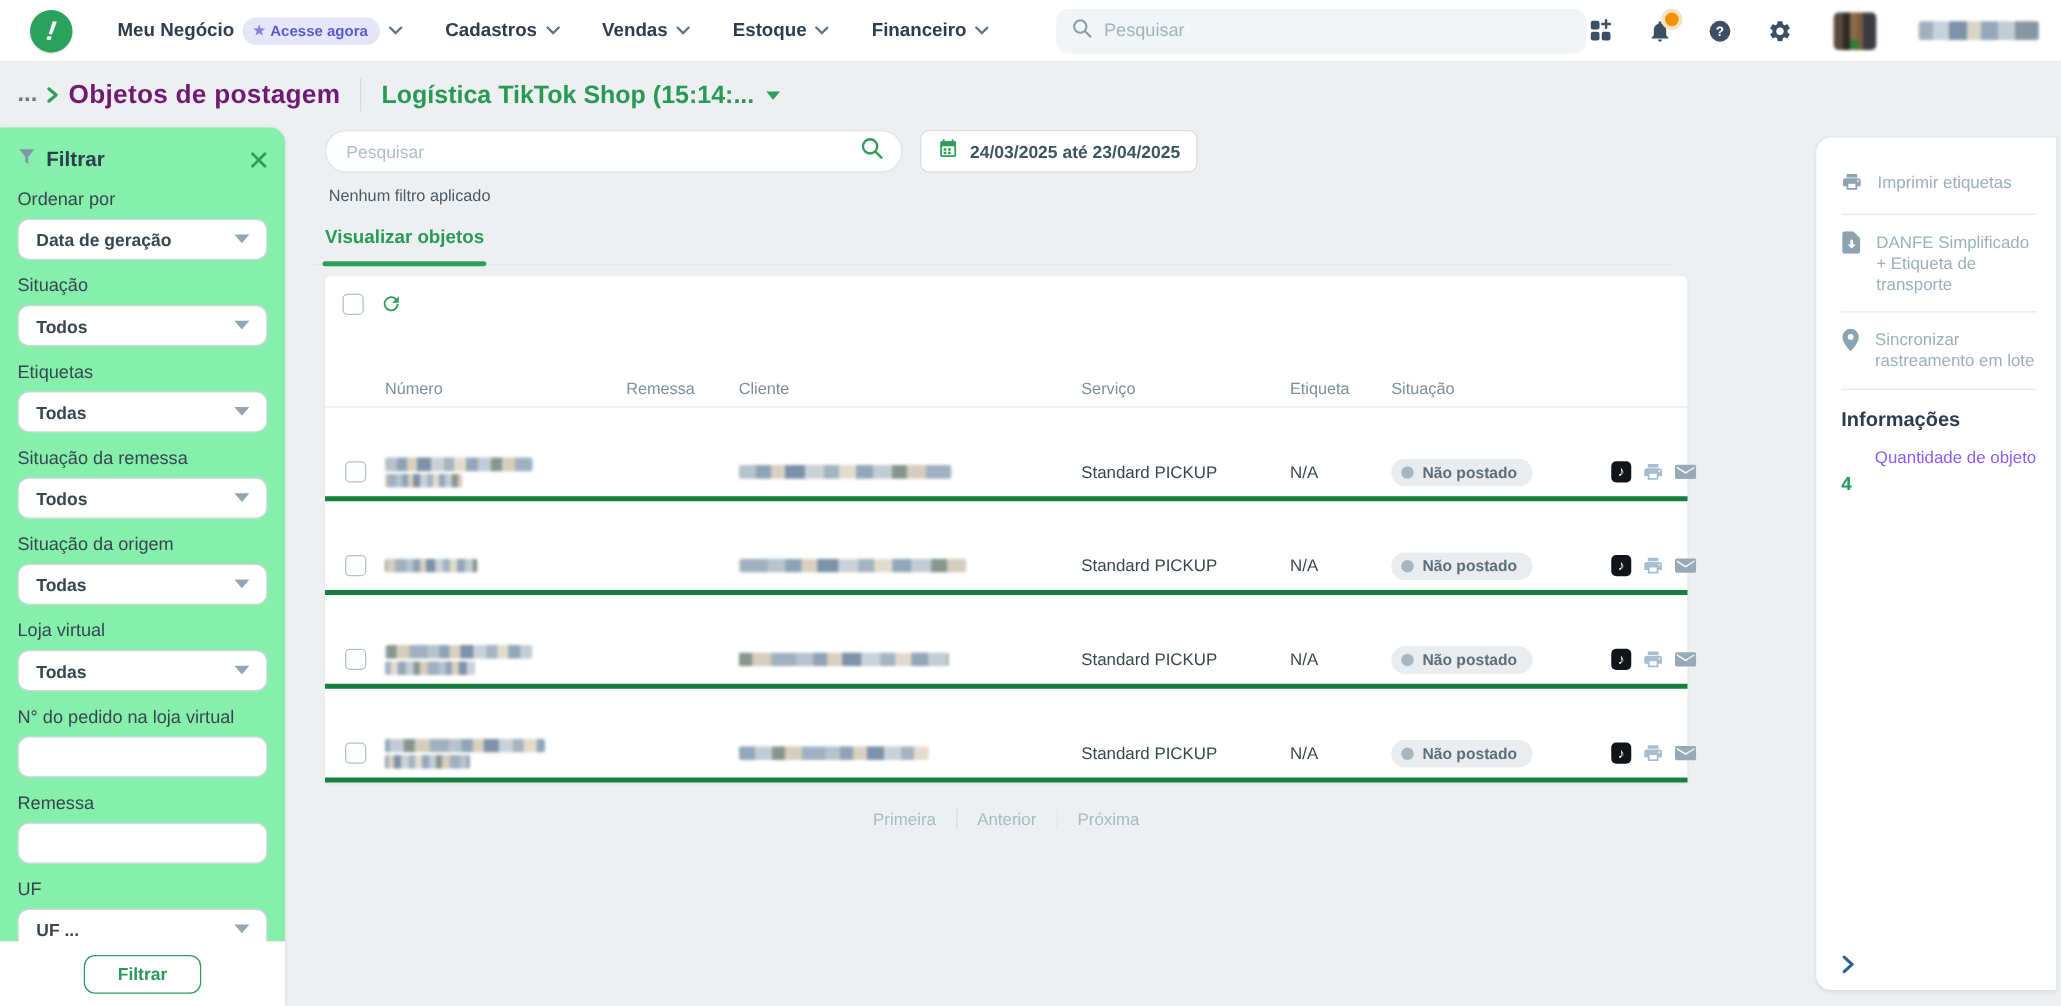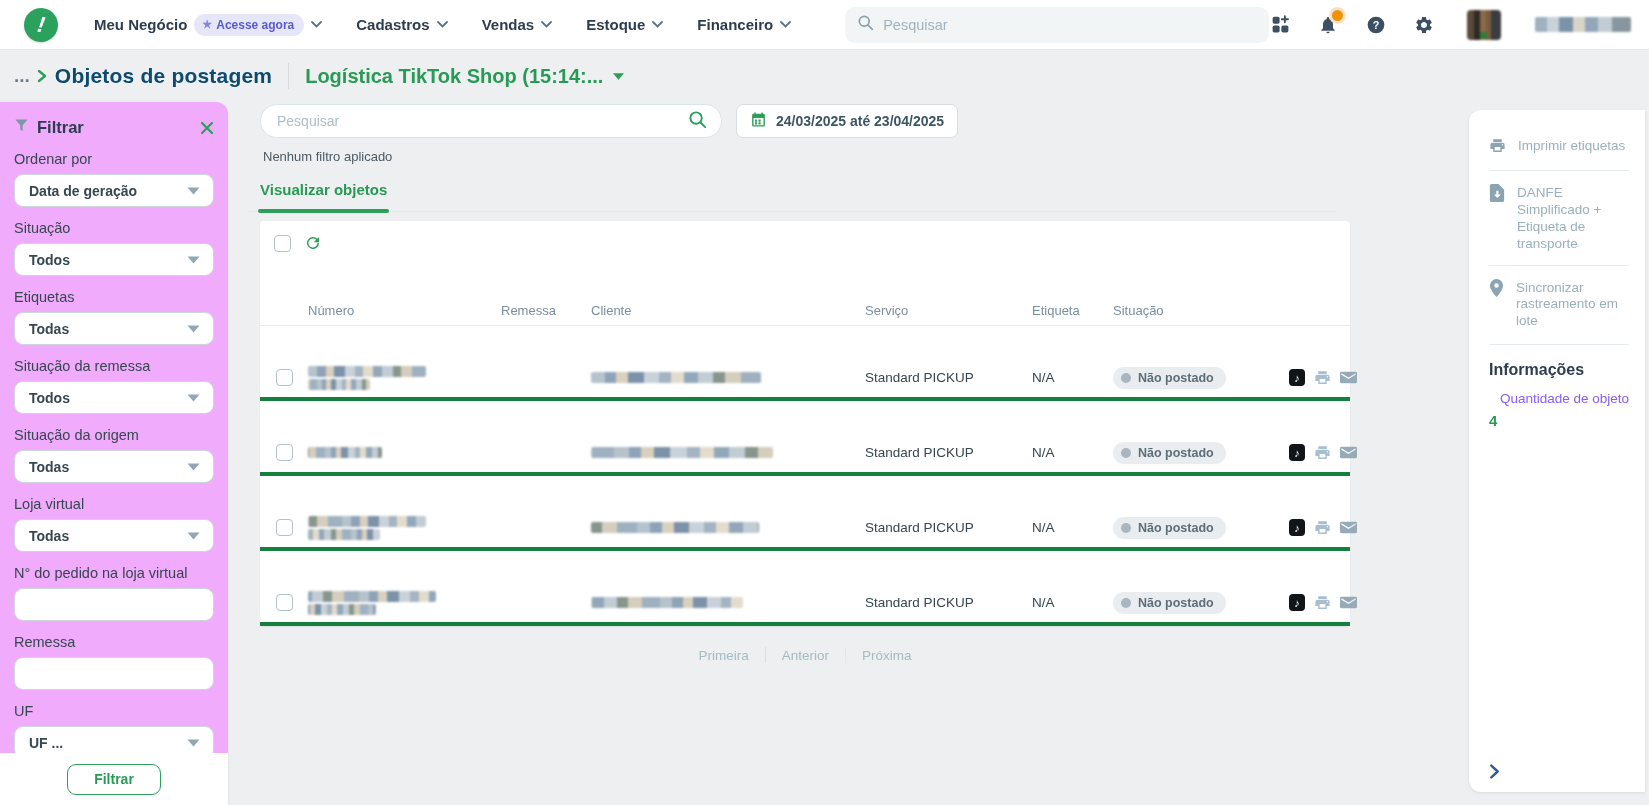--- a/index.html
+++ b/index.html
@@ -32,26 +32,26 @@
     filter:blur(1.2px); position:relative; }
   .avatar-blur::after { content:""; position:absolute; bottom:1px; left:13px; width:7px; height:7px; background:#2f7d3a; }
   .name-blur { width:96px; height:15px; border-radius:2px; margin-left:8px;
     background:linear-gradient(90deg,#9fb1c0 0 12%,#c7d2da 12% 25%,#7c92a8 25% 40%,#d9d4c8 40% 52%,#93a7ba 52% 66%,#c2ccd4 66% 80%,#87969f 80% 100%);
     filter:blur(1.2px); }
 
   
   .crumb-row { position:absolute; left:0; top:50px; right:0; height:52px; display:flex; align-items:center; padding-left:14px; }
   .crumb-ellipsis { color:#6b7c8a; font-size:19px; font-weight:700; cursor:pointer; }
   .crumb-chev { margin:0 7px 0 6px; display:flex; }
-  .page-title { color:#0c4a6e; font-size:21px; font-weight:800; letter-spacing:.2px; }
+  .page-title { color:#701a75; font-size:21px; font-weight:800; letter-spacing:.2px; }
   .crumb-div { width:1px; height:26px; background:#d5dbde; margin:0 16px; }
   .context-select { display:flex; align-items:center; gap:9px; color:#279a55; font-weight:700; font-size:20px; cursor:pointer; }
 
   
-  .sidebar { position:absolute; left:0; top:102px; bottom:0; width:228px; background:#f0abfc;
+  .sidebar { position:absolute; left:0; top:102px; bottom:0; width:228px; background:#86efac;
              border-radius:0 12px 0 0; box-shadow:0 1px 3px rgba(40,60,80,.10); padding:16px 14px 0 14px; overflow:hidden; }
   .filter-head { display:flex; align-items:center; margin-bottom:14px; }
   .filter-title { color:#2d3c4e; font-weight:800; font-size:16.5px; margin-left:8px; }
   .filter-close { margin-left:auto; cursor:pointer; display:flex; }
   .f-group { margin-bottom:13px; }
   .f-label { color:#37474f; font-size:14.5px; margin-bottom:7px; }
   .f-select { height:33px; border:1px solid #ccd6db; border-radius:9px; background:#fff; display:flex;
               align-items:center; padding:0 12px 0 14px; cursor:pointer; }
   .f-select .val { color:#37474f; font-size:14px; font-weight:700; }
   .f-select .sp { flex:1; }
@@ -99,21 +99,21 @@
   .tiktok-ic { width:16px; height:17px; background:#111418; border-radius:4px; color:#fff; font-size:11px;
                display:flex; align-items:center; justify-content:center; cursor:pointer; }
   .act-ic { display:flex; cursor:pointer; }
 
   .pagination { width:1090px; margin-left:13px; margin-top:21px; display:flex; align-items:center;
                 justify-content:center; gap:16px; }
   .pg-link { color:#a3bcc4; font-size:13.5px; cursor:pointer; }
   .pg-div { width:1px; height:16px; background:#d5dfe2; }
 
   
-  .rpanel { position:absolute; right:4px; top:110px; bottom:13px; width:176px; background:#fff;
+  .rpanel { position:absolute; right:4px; top:110px; bottom:13px; width:192px; background:#fff;
             border-radius:12px 0 0 12px; box-shadow:0 1px 3px rgba(40,60,80,.10); padding:14px 16px 0 20px; }
   .rp-action { display:flex; align-items:flex-start; gap:12px; padding:12px 0; cursor:pointer; }
   .rp-action + .rp-action { border-top:1px solid #e5ebee; }
   .rp-action .atxt { color:#9ab0bc; font-size:13.5px; line-height:1.25; padding-top:2px; }
   .rp-sep { border-top:1px solid #e5ebee; margin-top:2px; }
   .rp-info-title { color:#2d3c4e; font-weight:800; font-size:16px; margin-top:16px; }
   .rp-info-label { color:#8b5cf6; font-size:13.5px; margin-top:12px;text-align:right; }
   .rp-info-value { color:#279a55; font-size:15px; font-weight:800; margin-top:6px; }
   .rp-collapse { position:absolute; left:18px; bottom:12px; cursor:pointer; display:flex; }
 </style>

